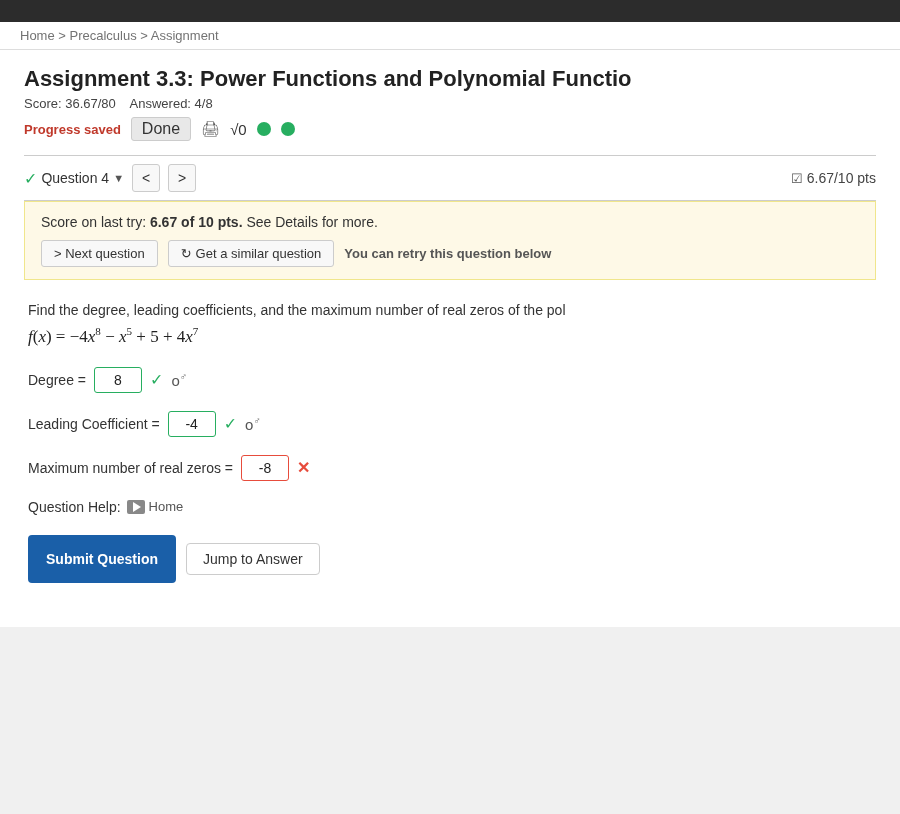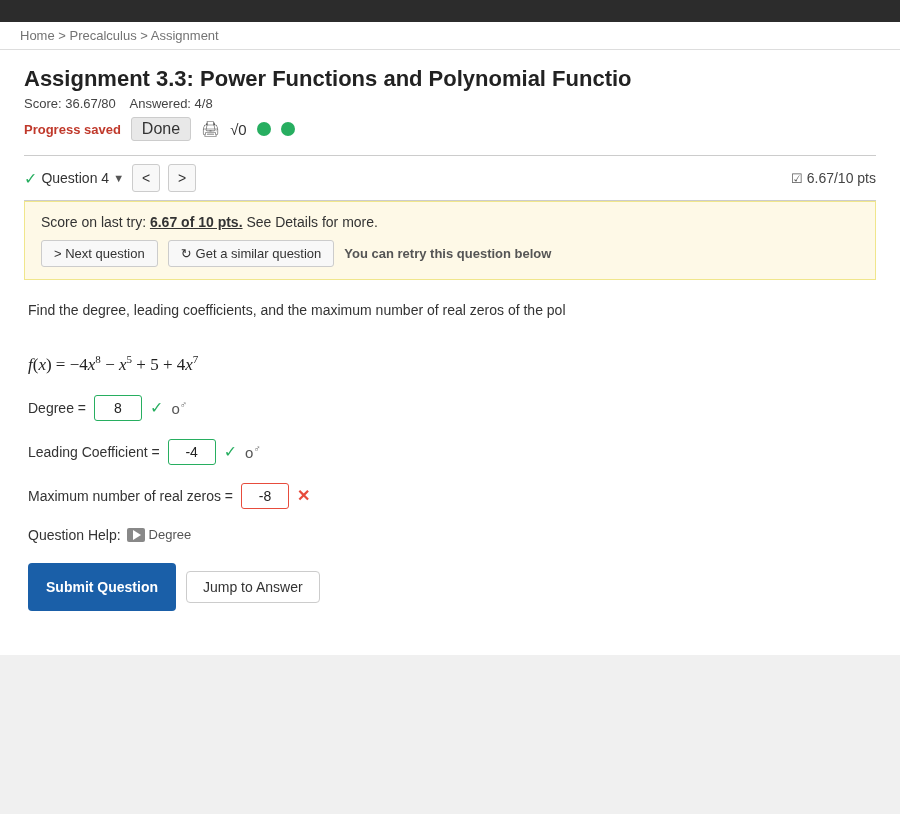--- a/index.html
+++ b/index.html
@@ -151,21 +151,20 @@
     }
 
     .score-banner-text {
       font-size: 14px;
       color: #333;
       margin-bottom: 10px;
     }
 
     .score-banner-text strong {
       font-weight: bold;
-      text-decoration: underline;
     }
 
     .banner-buttons {
       display: flex;
       align-items: center;
       gap: 10px;
     }
 
     .next-question-btn {
       border: 1px solid #ccc;
@@ -199,21 +198,21 @@
       font-weight: bold;
     }
 
     .question-body {
       padding: 20px 4px;
     }
 
     .question-prompt {
       font-size: 14px;
       color: #333;
-      margin-bottom: 32px;
+      margin-bottom: 4px;
       line-height: 1.5;
     }
 
     .function-display {
       font-size: 17px;
       color: #222;
       margin-bottom: 20px;
       font-family: Georgia, serif;
     }
 
@@ -436,21 +435,21 @@
       </div>
       <span class="x-icon">✕</span>
     </div>
 
     <div class="question-help-row">
       <span>Question Help:</span>
       <div class="video-badge">
         <span class="video-icon">
           <span class="video-play"></span>
         </span>
-        <span>Degree</span>
+        <span>Home</span>
       </div>
     </div>
 
     <div class="submit-row">
       <button class="submit-btn">Submit Question</button>
       <button class="jump-btn">Jump to Answer</button>
     </div>
 
   </div>
 </div>

